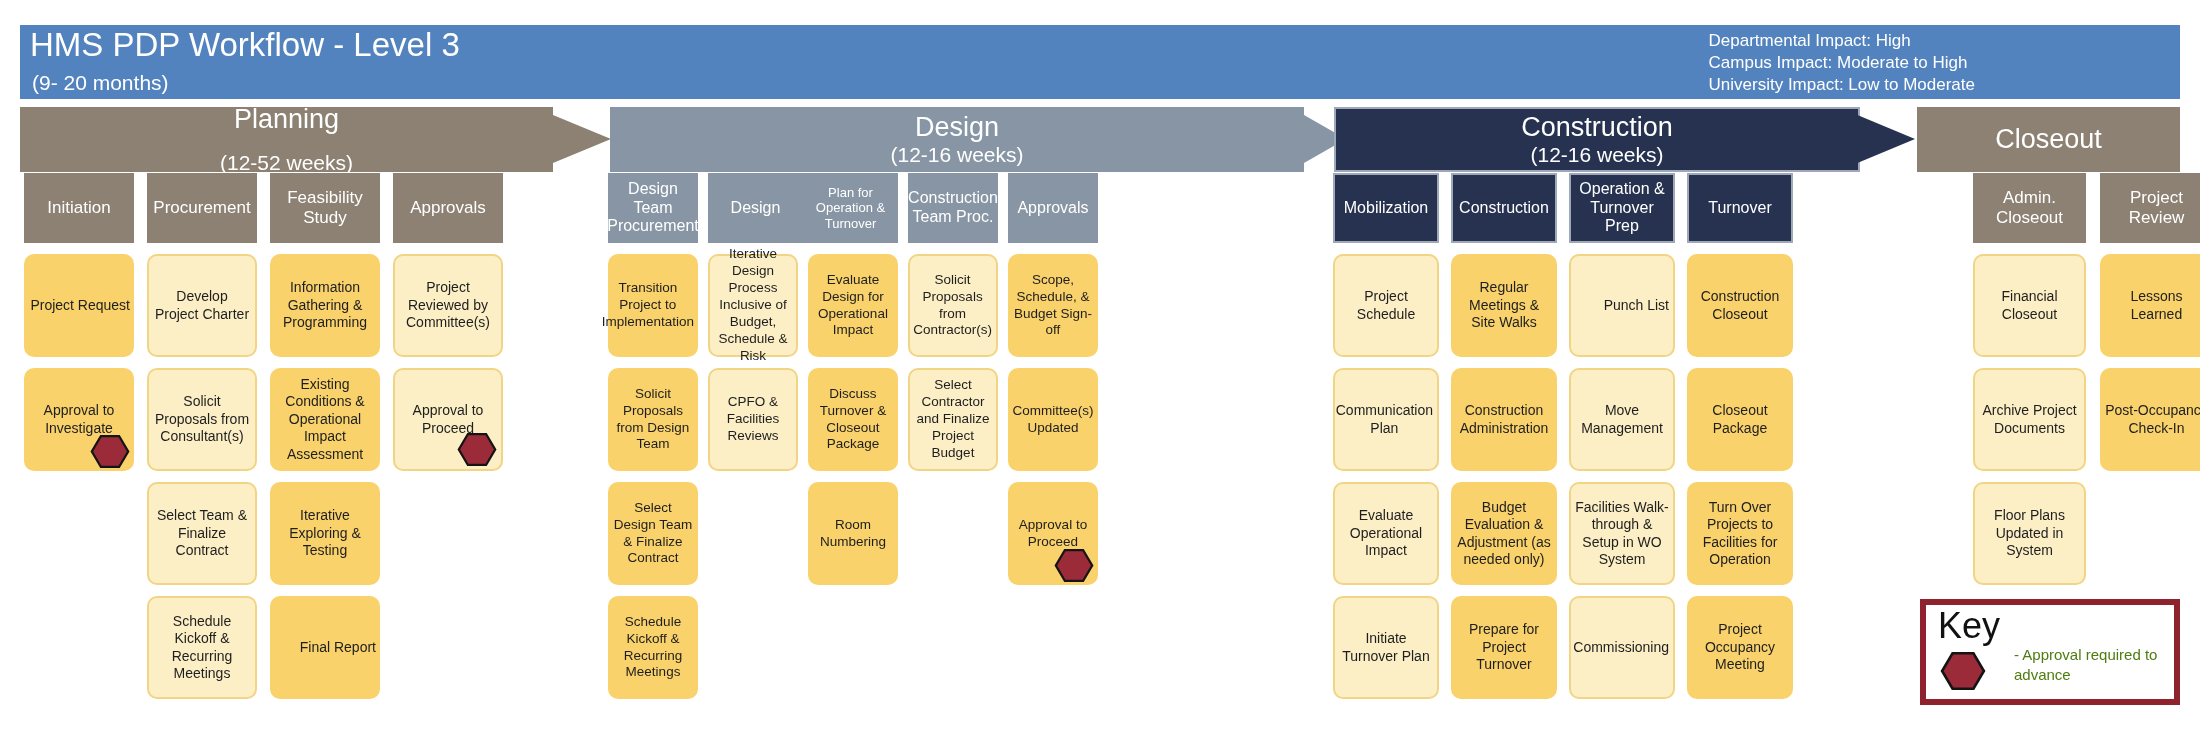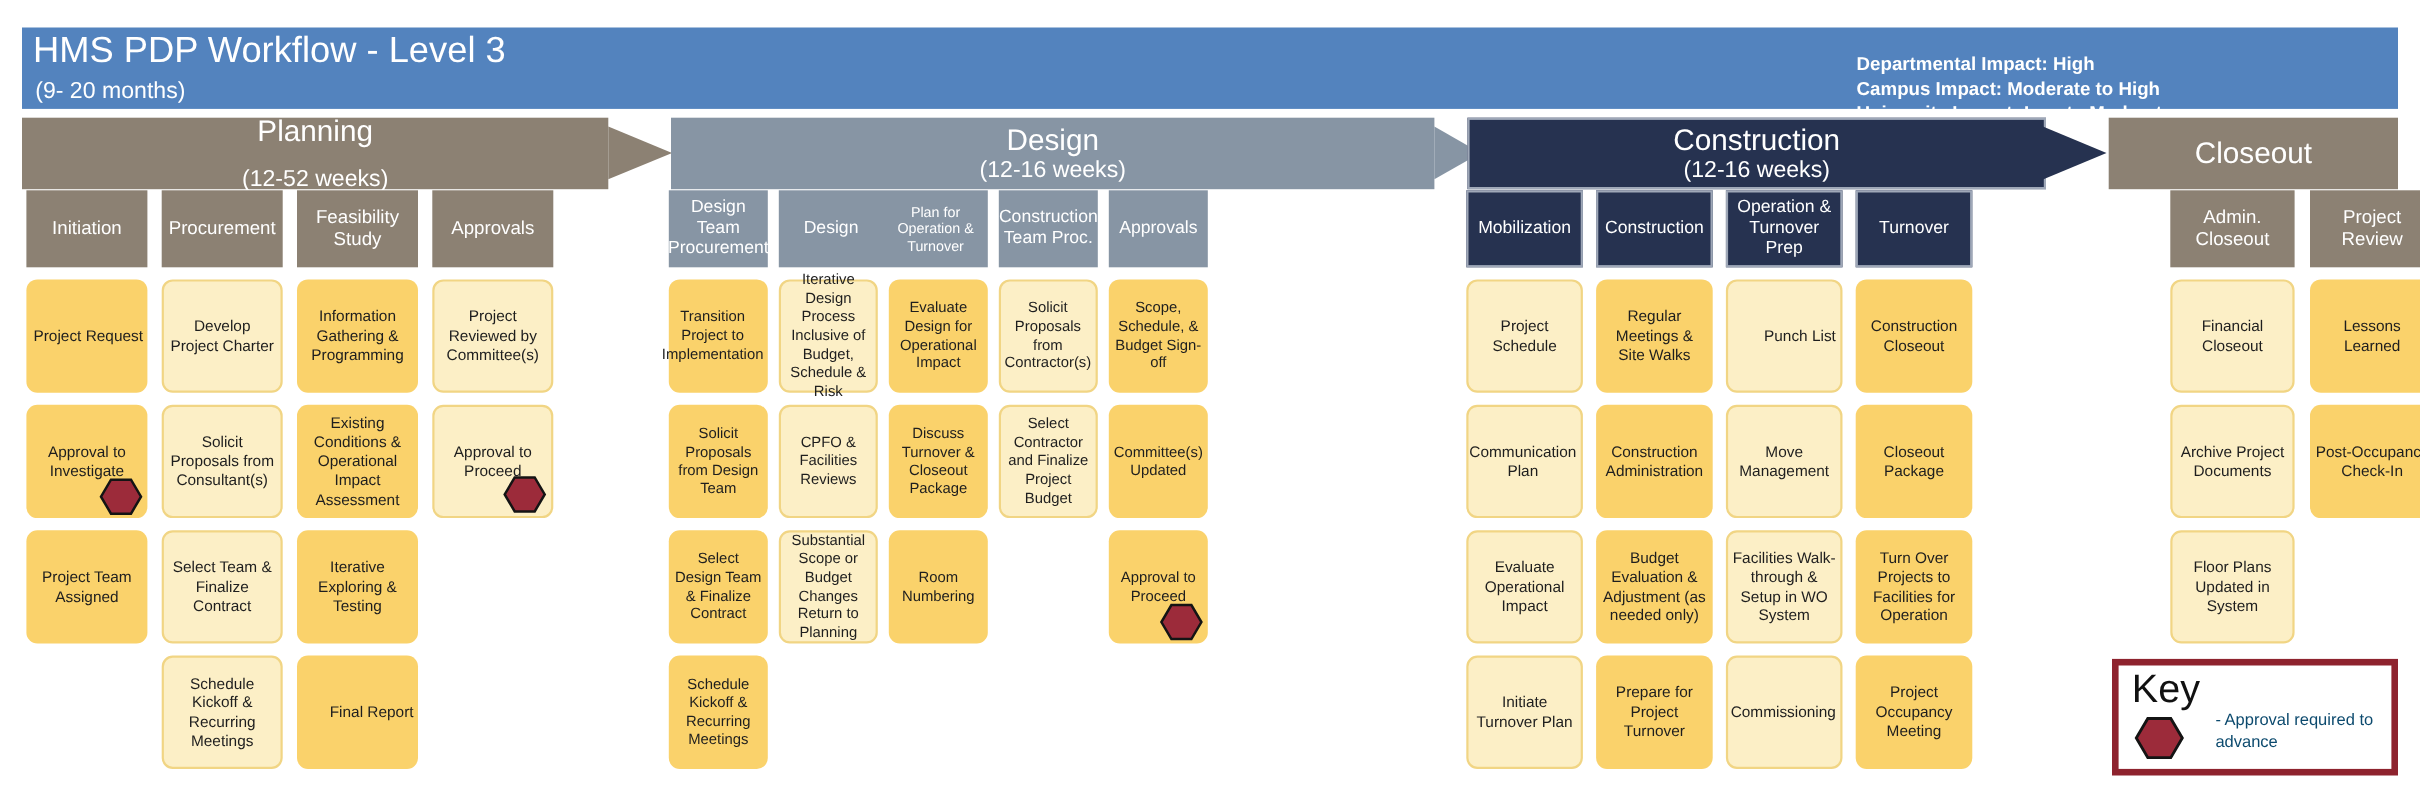--- a/index.html
+++ b/index.html
@@ -9,21 +9,21 @@
     --hex-red:#9C2B3A; --key-border:#8E232E; --task-text:#1E1E1E;
   }
   html,body{margin:0;padding:0;background:#fff;}
   .board{position:relative;width:2200px;height:738px;background:#fff;
          font-family:"Liberation Sans","DejaVu Sans",sans-serif;overflow:hidden;}
 
   
   .titlebar{position:absolute;left:20px;top:25px;width:2160px;height:74px;background:var(--blue);color:#fff;}
   .title{position:absolute;left:10px;top:1px;font-size:33px;line-height:1.15;white-space:nowrap;}
   .subtitle{position:absolute;left:12px;bottom:4px;font-size:21px;}
-  .impact{position:absolute;right:205px;top:23px;font-size:17px;line-height:1.3;text-align:left;font-weight:bold;}
+  .impact{position:absolute;right:205px;top:5px;font-size:17px;line-height:1.3;text-align:left;}
 
   
   .arrow-body{position:absolute;top:107px;height:65px;}
   .arrow-head{position:absolute;top:115px;width:0;height:0;border-top:24px solid transparent;border-bottom:24px solid transparent;}
   .phase-label{position:absolute;top:107px;height:65px;display:flex;flex-direction:column;align-items:center;justify-content:center;color:#fff;}
   .phase-name{font-size:27px;line-height:1.08;}
   .phase-duration{font-size:21px;line-height:1.1;}
 
   .planning-body{left:20px;width:533px;background:var(--taupe);}
   .planning-head{left:553px;border-left:58px solid var(--taupe);}
@@ -66,21 +66,21 @@
   .gold{background:var(--gold);}
   .cream{background:var(--cream);border:2px solid var(--cream-border);}
 
   .hex{position:absolute;right:4px;bottom:2px;width:40px;height:35px;}
 
   
   .keybox{position:absolute;left:1920px;top:599px;width:260px;height:106px;background:#fff;
           border:6px solid var(--key-border);box-sizing:border-box;}
   .key-title{position:absolute;left:12px;top:0px;font-size:36px;color:#111;}
   .key-hex{position:absolute;left:14px;top:46px;width:46px;height:40px;}
-  .key-text{position:absolute;left:88px;top:40px;width:152px;font-size:15px;line-height:1.3;color:#0c4a6e;text-align:left;}
+  .key-text{position:absolute;left:88px;top:40px;width:152px;font-size:15px;line-height:1.3;color:#4d7c0f;text-align:left;}
 </style>
 </head>
 <body>
 
 <div class="board">
 
   <div class="titlebar">
     <div class="title">HMS PDP Workflow - Level 3</div>
     <div class="subtitle">(9- 20 months)</div>
     <div class="impact">
@@ -124,23 +124,20 @@
 
     <div class="task gold c1 r1">
         <span>Project Request</span>
       </div>
     <div class="task gold c1 r2">
         <span>Approval to Investigate</span>
       <svg class="hex" viewBox="0 0 44 38">
           <polygon points="12,2 32,2 42,19 32,36 12,36 2,19" fill="#9C2B3A" stroke="#141414" stroke-width="2.5"></polygon>
         </svg>
     </div>
-    <div class="task gold c1 r3">
-        <span>Project Team Assigned</span>
-      </div>
 
     <div class="task cream c2 r1">
         <span>Develop Project Charter</span>
       </div>
     <div class="task cream c2 r2">
         <span>Solicit Proposals from Consultant(s)</span>
       </div>
     <div class="task cream c2 r3">
         <span>Select Team &amp; Finalize Contract</span>
       </div>
@@ -192,23 +189,20 @@
       </div>
     <div class="task gold c1 r4">
         <span>Schedule Kickoff &amp; Recurring Meetings</span>
       </div>
 
     <div class="task cream c2 r1">
         <span>Iterative Design Process Inclusive of Budget, Schedule &amp; Risk</span>
       </div>
     <div class="task cream c2 r2">
         <span>CPFO &amp; Facilities Reviews</span>
-      </div>
-    <div class="task cream c2 r3">
-        <span>Substantial Scope or Budget Changes Return to Planning</span>
       </div>
 
     <div class="task gold c3 r1">
         <span>Evaluate Design for Operational Impact</span>
       </div>
     <div class="task gold c3 r2">
         <span>Discuss Turnover &amp; Closeout Package</span>
       </div>
     <div class="task gold c3 r3">
         <span>Room Numbering</span>

